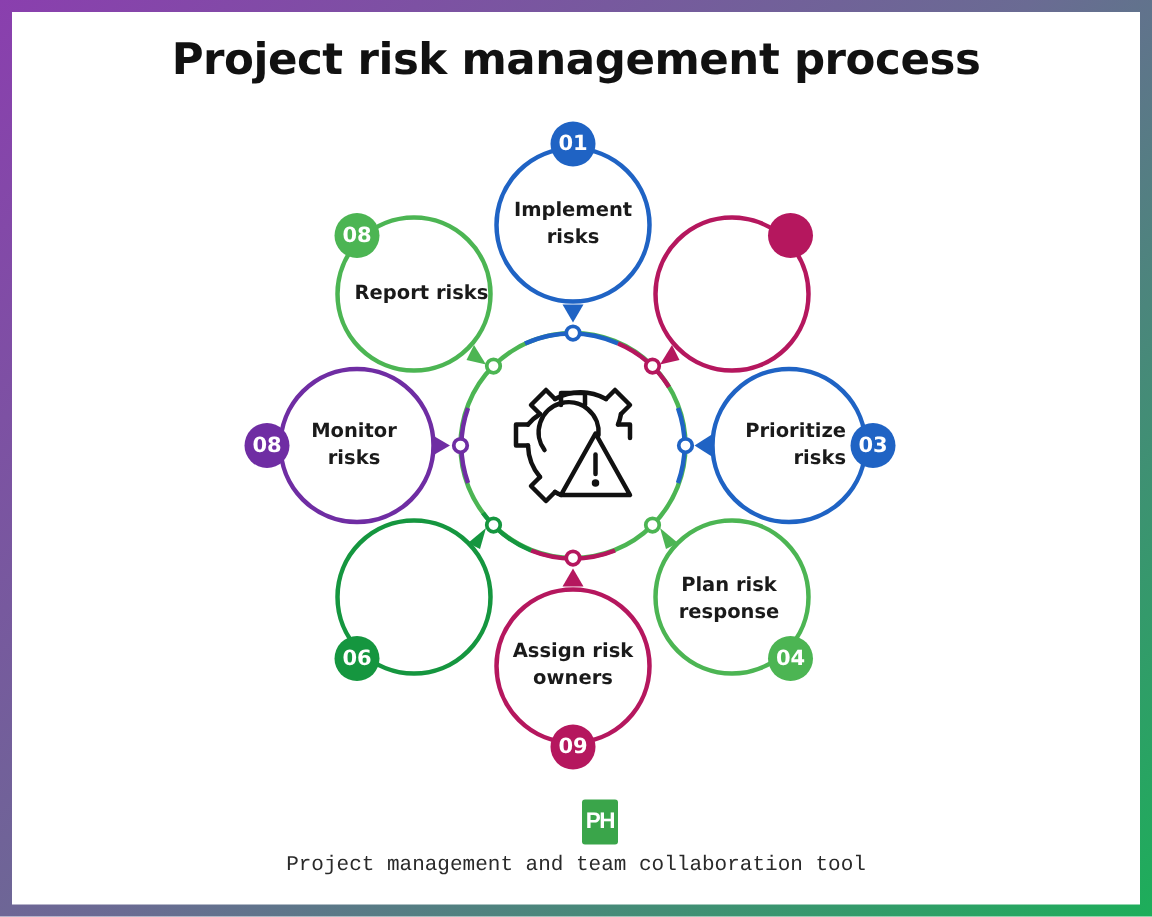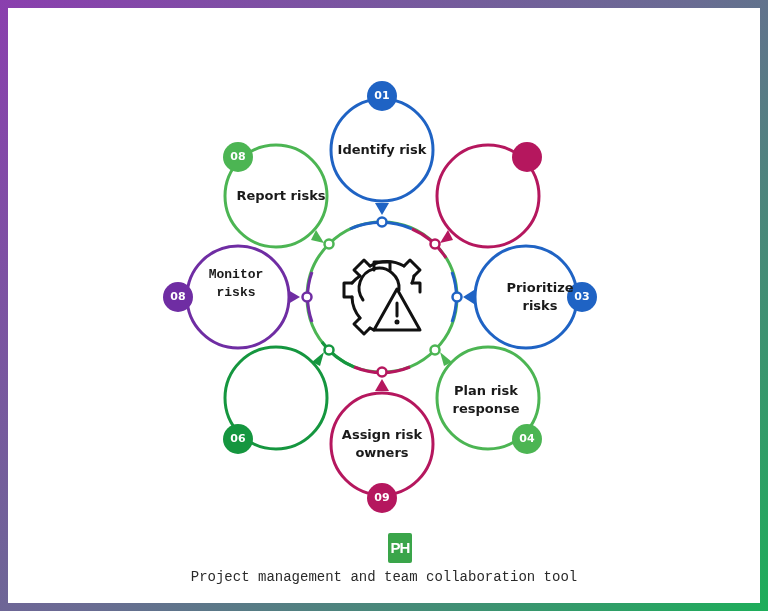--- a/index.html
+++ b/index.html
@@ -29,21 +29,21 @@
       width: 92px; margin-left: -46px;
       text-align: center;
       font-family: "DejaVu Sans", sans-serif;
       font-size: 13px; font-weight: bold; color: #1a1a1a;
       line-height: 18px;
       transform: translateY(-50%);
     }
     .badge-num {
       position: absolute; width: 30px; height: 30px; margin-left: -15px; margin-top: -15px;
       line-height: 30px; text-align: center; color: #fff;
-      font-family: "DejaVu Sans", sans-serif; font-weight: bold; font-size: 11px;
+      font-family: "DejaVu Sans", sans-serif; font-weight: bold; font-size: 14px;
     }
     .brand {
       position: absolute; left: 0; right: 0; top: 533px;
       display: flex; justify-content: center; align-items: center; gap: 6px;
     }
     .brand-logo {
       width: 24px; height: 30px; background: #3aa54a; border-radius: 2px;
       color: #fff; font-weight: bold; font-size: 15px; line-height: 30px; text-align: center;
       font-family: "Liberation Sans", sans-serif; letter-spacing: -1px; margin-left: 32px;
     }
@@ -54,20 +54,21 @@
       position: absolute; left: 0; right: 0; top: 569px; text-align: center;
       font-family: Liberation Mono, monospace; font-size: 14px; color: #2a2a2a;
     }
   </style>
 </head>
 <body>
 
 <div class="frame">
   <div class="canvas"></div>
 
+  <div class="title">Project risk management process</div>
 
   <svg class="diagram" width="768" height="611" viewBox="0 0 768 611">
 
     <g fill="none" stroke-width="3">
       <circle cx="382" cy="297" r="75" stroke="#4cb553"></circle>
 
       <path d="M 350 229 A 75 75 0 0 1 412 229" stroke="#1f63c4"></path>
 
       <path d="M 412 229 A 75 75 0 0 1 446 258" stroke="#b5175e"></path>
 
@@ -136,25 +137,25 @@
       <path d="M 352 283 A 34 34 0 0 1 360 276"></path>
       <path d="M 352 297 A 34 34 0 0 0 360 318"></path>
       <path d="M 370 328 A 34 34 0 0 0 374 330"></path>
       <path d="M 363 300 A 20 20 0 1 1 399 290"></path>
       <path d="M 397 289 L 420 330 L 374 330 Z" fill="#fff"></path>
       <line x1="397" y1="303" x2="397" y2="316"></line>
       <circle cx="397" cy="322" r="1" fill="#111"></circle>
     </g>
   </svg>
 
-  <div class="label" style="left:382px; top:150px;">Identify risk</div>
-  <div class="label" style="left:540px; top:297px; width:80px; margin-left:-40px;">Prioritize risks</div>
+  <div class="label" style="left:382px; top:150px;">Implement risks</div>
+  <div class="label" style="left:524px; top:297px; width:80px; margin-left:-40px;text-align:right;">Prioritize risks</div>
   <div class="label" style="left:486px; top:400px; width:82px; margin-left:-41px;">Plan risk response</div>
   <div class="label" style="left:382px; top:444px;">Assign risk owners</div>
-  <div class="label" style="left:236px; top:284px; width:70px; margin-left:-35px;font-family:Liberation Mono, monospace;">Monitor risks</div>
+  <div class="label" style="left:236px; top:297px; width:70px; margin-left:-35px;">Monitor risks</div>
   <div class="label" style="left:277px; top:196px; width:108px; margin-left:-50px;">Report risks</div>
 
   <div class="badge-num" style="left:382px; top:96px;">01</div>
   <div class="badge-num" style="left:527px; top:157px;margin-left:36px;">02</div>
   <div class="badge-num" style="left:582px; top:297px;">03</div>
   <div class="badge-num" style="left:527px; top:439px;">04</div>
   <div class="badge-num" style="left:382px; top:498px;">09</div>
   <div class="badge-num" style="left:238px; top:439px;">06</div>
   <div class="badge-num" style="left:178px; top:297px;">08</div>
   <div class="badge-num" style="left:238px; top:157px;">08</div>

